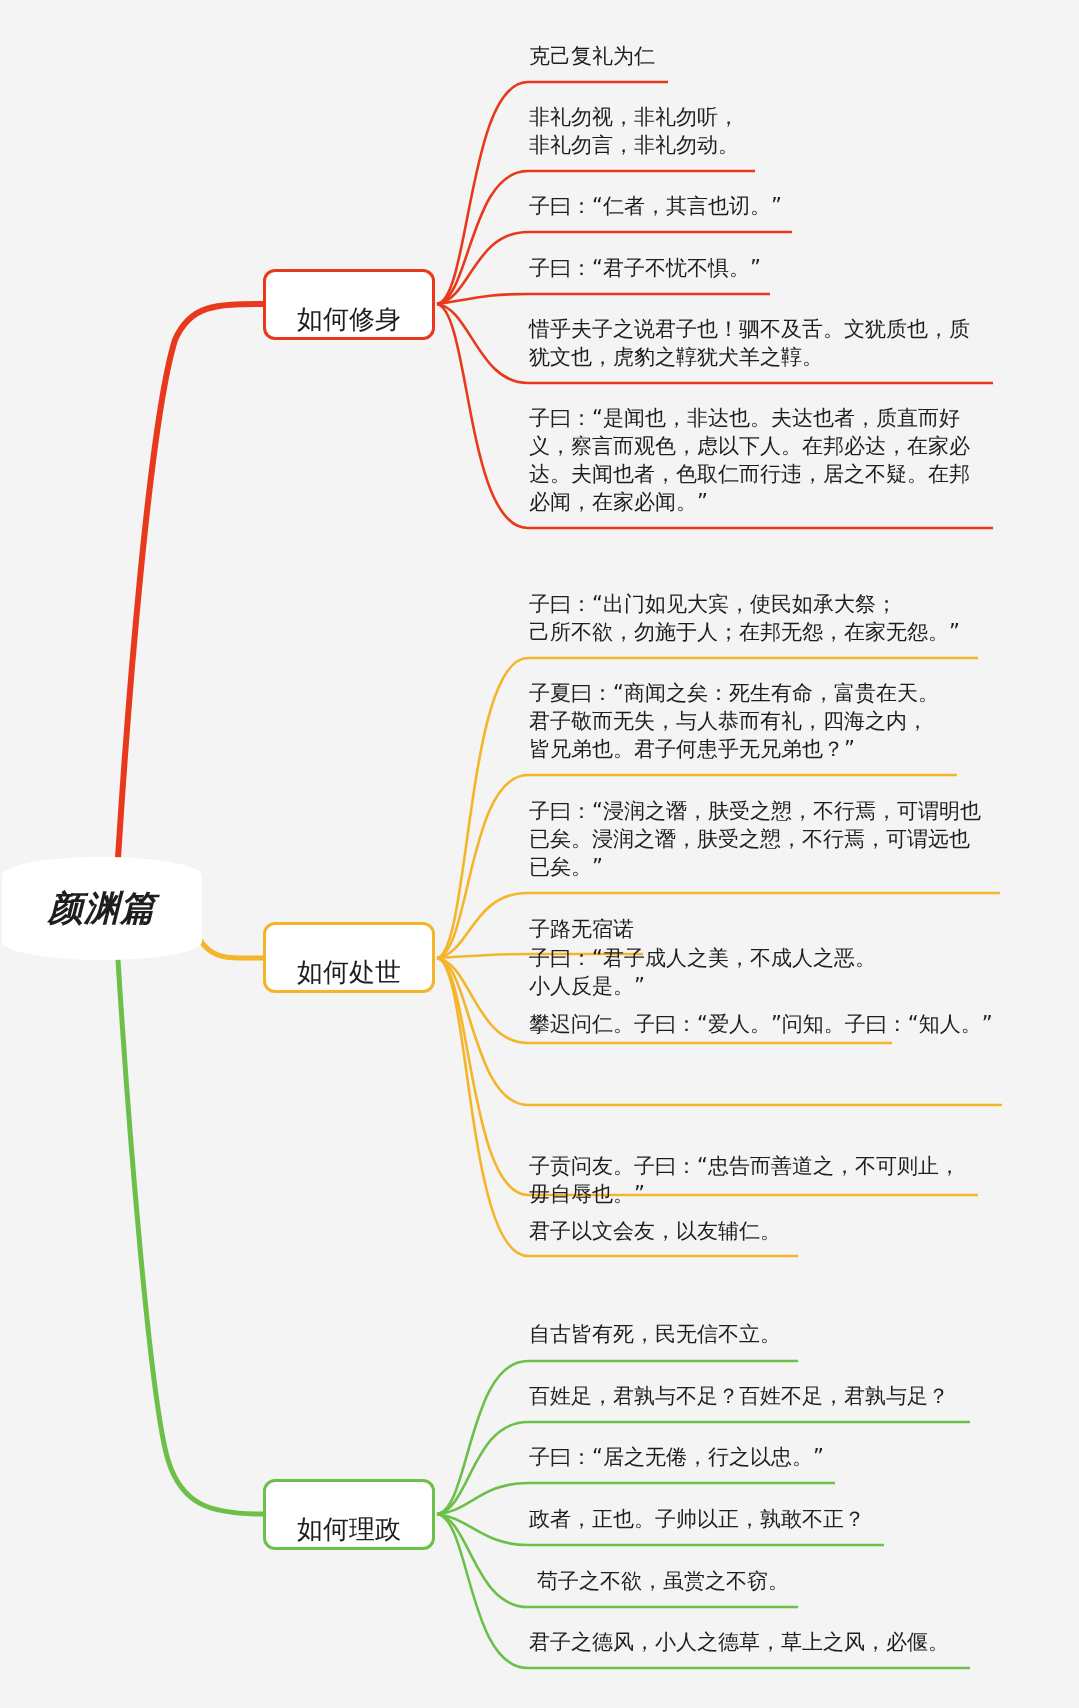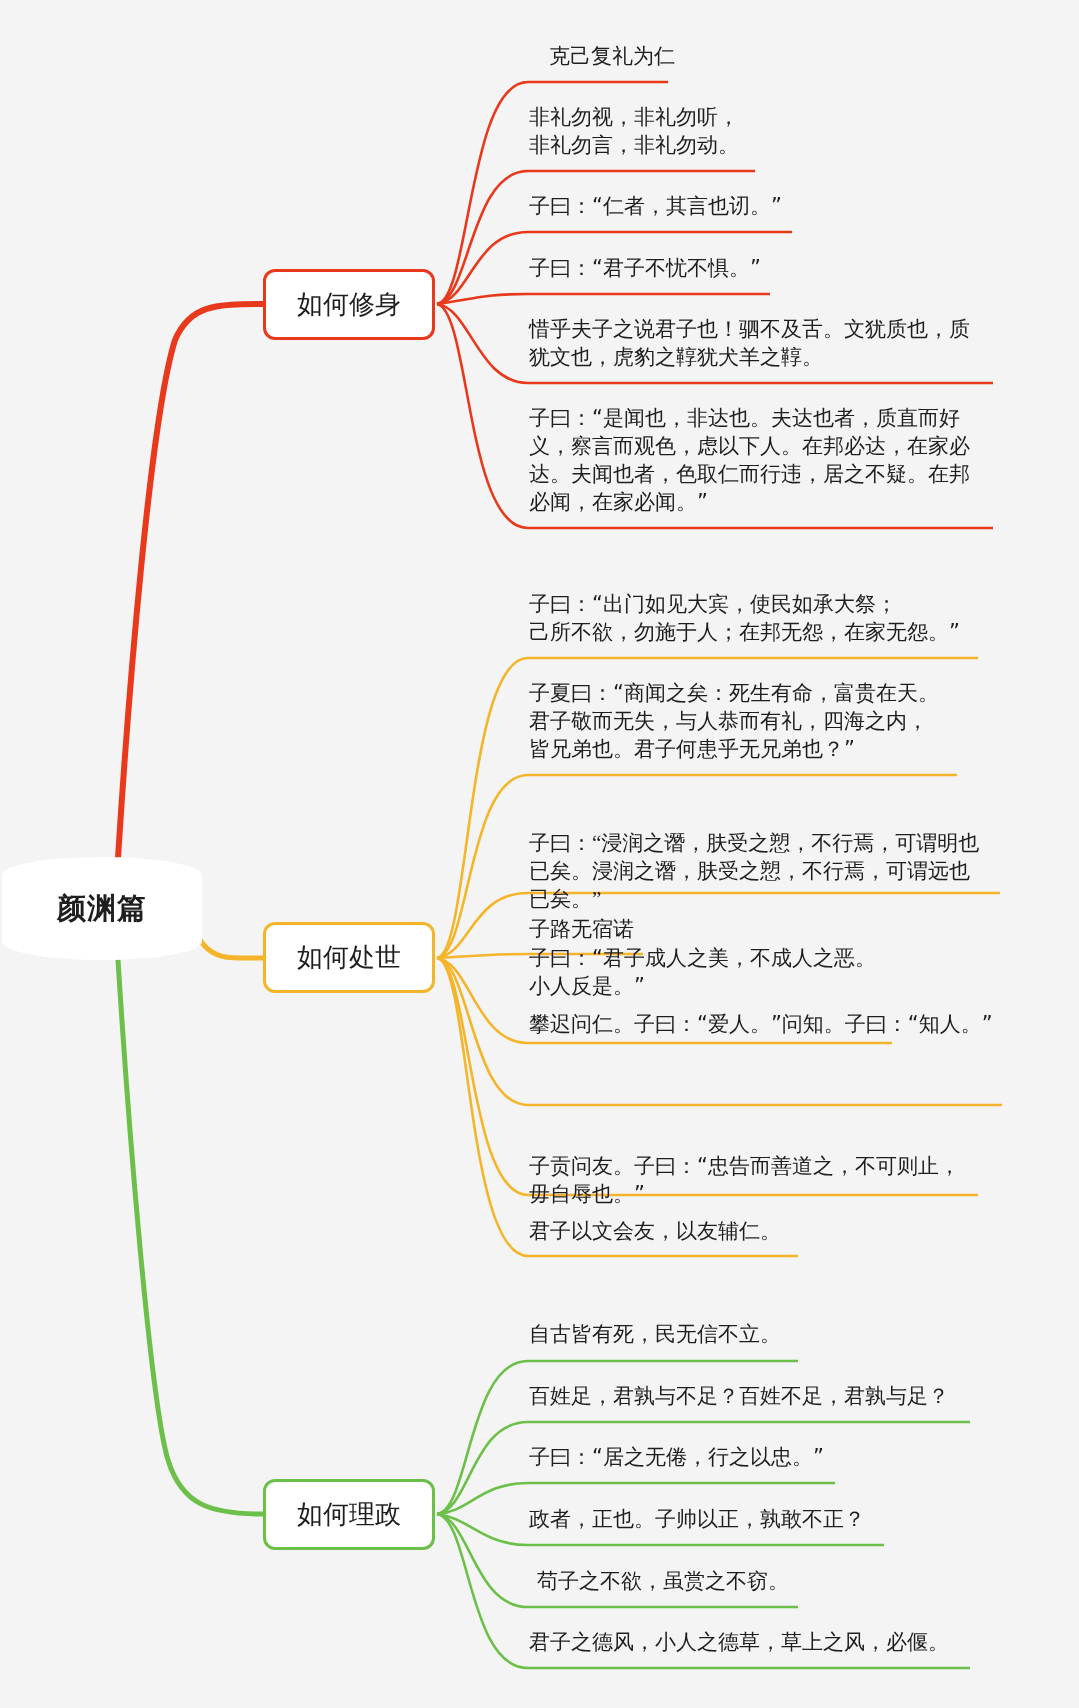--- a/index.html
+++ b/index.html
@@ -1,24 +1,24 @@
 <!DOCTYPE html>
 <html><head>
 <meta charset="utf-8">
 <style>
   html, body { margin:0; padding:0; }
   body { width:1079px; height:1708px; background:#f4f4f4; position:relative; overflow:hidden;
          font-family:"DejaVu Sans", "Liberation Sans", sans-serif; color:#1e1e1e; }
   svg.links { position:absolute; left:0; top:0; width:1079px; height:1708px; }
   .root { position:absolute; left:2px; top:857px; width:200px; height:103px; background:#ffffff;
           border-radius:50% / 18%; display:flex; align-items:center; justify-content:center;
-          font-size:29px; font-weight:bold; letter-spacing:1px; }
+          font-size:35px; font-weight:bold; letter-spacing:1px;font-style:italic; }
   .branch { position:absolute; left:263px; width:172px; height:71px; background:#ffffff;
             border:3px solid; border-radius:12px; box-sizing:border-box;
-            display:flex; align-items:center; justify-content:center; font-size:26px; }
+            display:flex; align-items:flex-end; justify-content:center; font-size:26px; }
   .leaf { position:absolute; left:529px; font-size:21px; line-height:28px; white-space:pre; }
 </style>
 </head>
 <body>
 
 <svg class="links" xmlns="http://www.w3.org/2000/svg">
 
   <path d="M118 858 C 128 700, 150 420, 175 340 C 190 305, 215 304, 263 304" stroke="#e8391c" stroke-width="6" fill="none" stroke-linecap="round"></path>
   <path d="M200 940 C 210 955, 222 958, 240 958 L 263 958" stroke="#f4b52a" stroke-width="5" fill="none" stroke-linecap="round"></path>
   <path d="M118 960 C 128 1120, 150 1400, 168 1460 C 182 1505, 210 1514, 263 1514" stroke="#6cc04a" stroke-width="5" fill="none" stroke-linecap="round"></path>
@@ -60,38 +60,38 @@
 <div class="branch" style="top:269px; border-color:#e8391c;">
   <span>如何修身</span>
 </div>
 <div class="branch" style="top:922px; border-color:#f4b52a;">
   <span>如何处世</span>
 </div>
 <div class="branch" style="top:1479px; border-color:#6cc04a;">
   <span>如何理政</span>
 </div>
 
-<div class="leaf" style="top:42px;margin-left:20px;">克己复礼为仁</div>
+<div class="leaf" style="top:42px;">克己复礼为仁</div>
 <div class="leaf" style="top:103px;">非礼勿视，非礼勿听，
 非礼勿言，非礼勿动。</div>
 <div class="leaf" style="top:192px;">子曰：“仁者，其言也讱。”</div>
 <div class="leaf" style="top:254px;">子曰：“君子不忧不惧。”</div>
 <div class="leaf" style="top:315px;">惜乎夫子之说君子也！驷不及舌。文犹质也，质
 犹文也，虎豹之鞟犹犬羊之鞟。</div>
 <div class="leaf" style="top:404px;">子曰：“是闻也，非达也。夫达也者，质直而好
 义，察言而观色，虑以下人。在邦必达，在家必
 达。夫闻也者，色取仁而行违，居之不疑。在邦
 必闻，在家必闻。”</div>
 
 <div class="leaf" style="top:590px;">子曰：“出门如见大宾，使民如承大祭；
 己所不欲，勿施于人；在邦无怨，在家无怨。”</div>
 <div class="leaf" style="top:679px;">子夏曰：“商闻之矣：死生有命，富贵在天。
 君子敬而无失，与人恭而有礼，四海之内，
 皆兄弟也。君子何患乎无兄弟也？”</div>
-<div class="leaf" style="top:829px;font-family:Liberation Serif, serif;">子曰：“浸润之谮，肤受之愬，不行焉，可谓明也
+<div class="leaf" style="top:797px;">子曰：“浸润之谮，肤受之愬，不行焉，可谓明也
 已矣。浸润之谮，肤受之愬，不行焉，可谓远也
 已矣。”</div>
 <div class="leaf" style="top:915px;">子路无宿诺</div>
 <div class="leaf" style="top:944px;">子曰：“君子成人之美，不成人之恶。
 小人反是。”</div>
 <div class="leaf" style="top:1010px;">攀迟问仁。子曰：“爱人。”问知。子曰：“知人。”</div>
 <div class="leaf" style="top:1127px;margin-top:25px;">子贡问友。子曰：“忠告而善道之，不可则止，
 毋自辱也。”</div>
 <div class="leaf" style="top:1217px;">君子以文会友，以友辅仁。</div>
 

